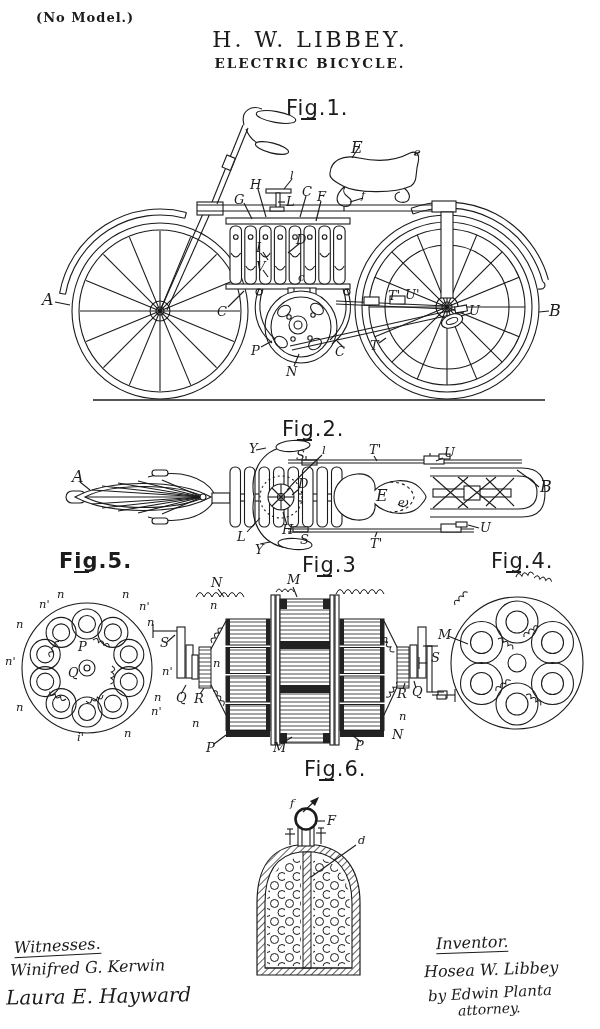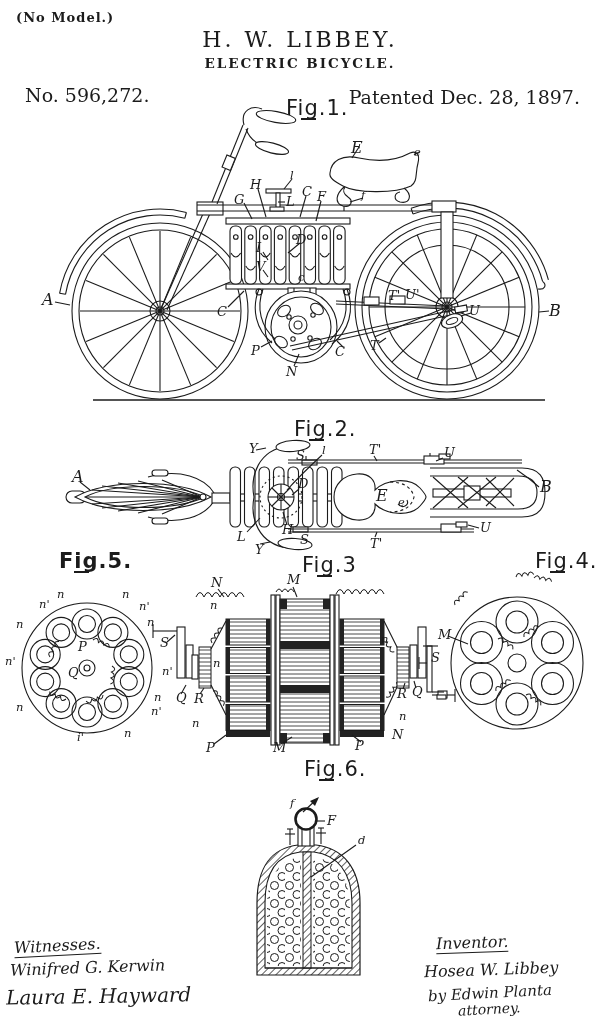--- a/index.html
+++ b/index.html
@@ -1,27 +1,27 @@
 <!DOCTYPE html>
 <html><head>
 <meta charset="utf-8">
 <style>
   html,body{margin:0;padding:0;background:#e8e8e4;}
   .sheet{position:relative;width:600px;height:1029px;background:#ffffff;color:#1b1b1b;
          font-family:"DejaVu Serif", serif;overflow:hidden;}
-  .hdr{position:absolute;white-space:nowrap;}
+  .hdr{position:absolute;white-space:nowrap;margin-left:20px;}
   .no-model{left:16px;top:10px;font-size:13px;letter-spacing:1px;font-weight:bold;}
   .inv-head{left:0;right:0;top:27px;text-align:center;font-size:22px;letter-spacing:3px;}
   .pat-title{left:0;right:0;top:55px;text-align:center;font-size:13.5px;font-weight:bold;letter-spacing:2px;}
   .pat-no{left:25px;top:84px;font-size:19px;}
   .pat-date{right:20px;top:86px;font-size:19px;}
   .ft{position:absolute;font-family:"DejaVu Sans",sans-serif;font-size:21px;letter-spacing:1px;white-space:nowrap;}
   .ft::after{content:"";position:absolute;left:15px;bottom:0px;width:15px;height:2px;background:#1b1b1b;}
-  .ft1{left:286px;top:96px;}  .ft2{left:294px;top:417px;}
-  .ft3{left:302px;top:553px;} .ft4{left:491px;top:549px;margin-left:44px;}
+  .ft1{left:286px;top:96px;}  .ft2{left:282px;top:417px;}
+  .ft3{left:302px;top:553px;} .ft4{left:491px;top:549px;}
   .ft5{left:59px;top:549px;font-weight:bold;}  .ft6{left:304px;top:757px;}
   .sig{position:absolute;font-style:italic;white-space:nowrap;font-family:"DejaVu Serif",serif;}
   .wit-h{left:14px;top:936px;font-size:16px;border-bottom:1.5px solid #1b1b1b;transform:rotate(-3deg);}
   .wit1{left:10px;top:958px;font-size:16px;transform:rotate(-2deg);}
   .wit2{left:6px;top:984px;font-size:20px;transform:rotate(-1deg);}
   .inv-h{left:436px;top:933px;font-size:16px;border-bottom:1.5px solid #1b1b1b;transform:rotate(-2deg);}
   .inv-n{left:424px;top:960px;font-size:16px;transform:rotate(-2deg);}
   .att1{left:428px;top:984px;font-size:15px;transform:rotate(-3deg);}
   .att2{left:458px;top:1001px;font-size:14px;transform:rotate(-3deg);}
   svg{position:absolute;left:0;overflow:visible;}
@@ -35,22 +35,20 @@
   .pls{font-family:"DejaVu Serif",serif;font-style:italic;font-size:11.5px;}
 </style>
 </head>
 <body>
 
 <div class="sheet">
 
   <div class="hdr no-model">(No Model.)</div>
   <div class="hdr pat-title">ELECTRIC BICYCLE.</div>
   <div class="hdr inv-head">H. W. LIBBEY.</div>
-  <div class="hdr pat-no">No. 596,272.</div>
-  <div class="hdr pat-date">Patented Dec. 28, 1897.</div>
 
   <div class="ft ft1">Fig.1.</div>
   <div class="ft ft2">Fig.2.</div>
   <div class="ft ft3">Fig.3</div>
   <div class="ft ft4">Fig.4.</div>
   <div class="ft ft5">Fig.5.</div>
   <div class="ft ft6">Fig.6.</div>
 
   <svg style="top:95px" width="600" height="320" viewBox="0 0 600 320">
     <g>

